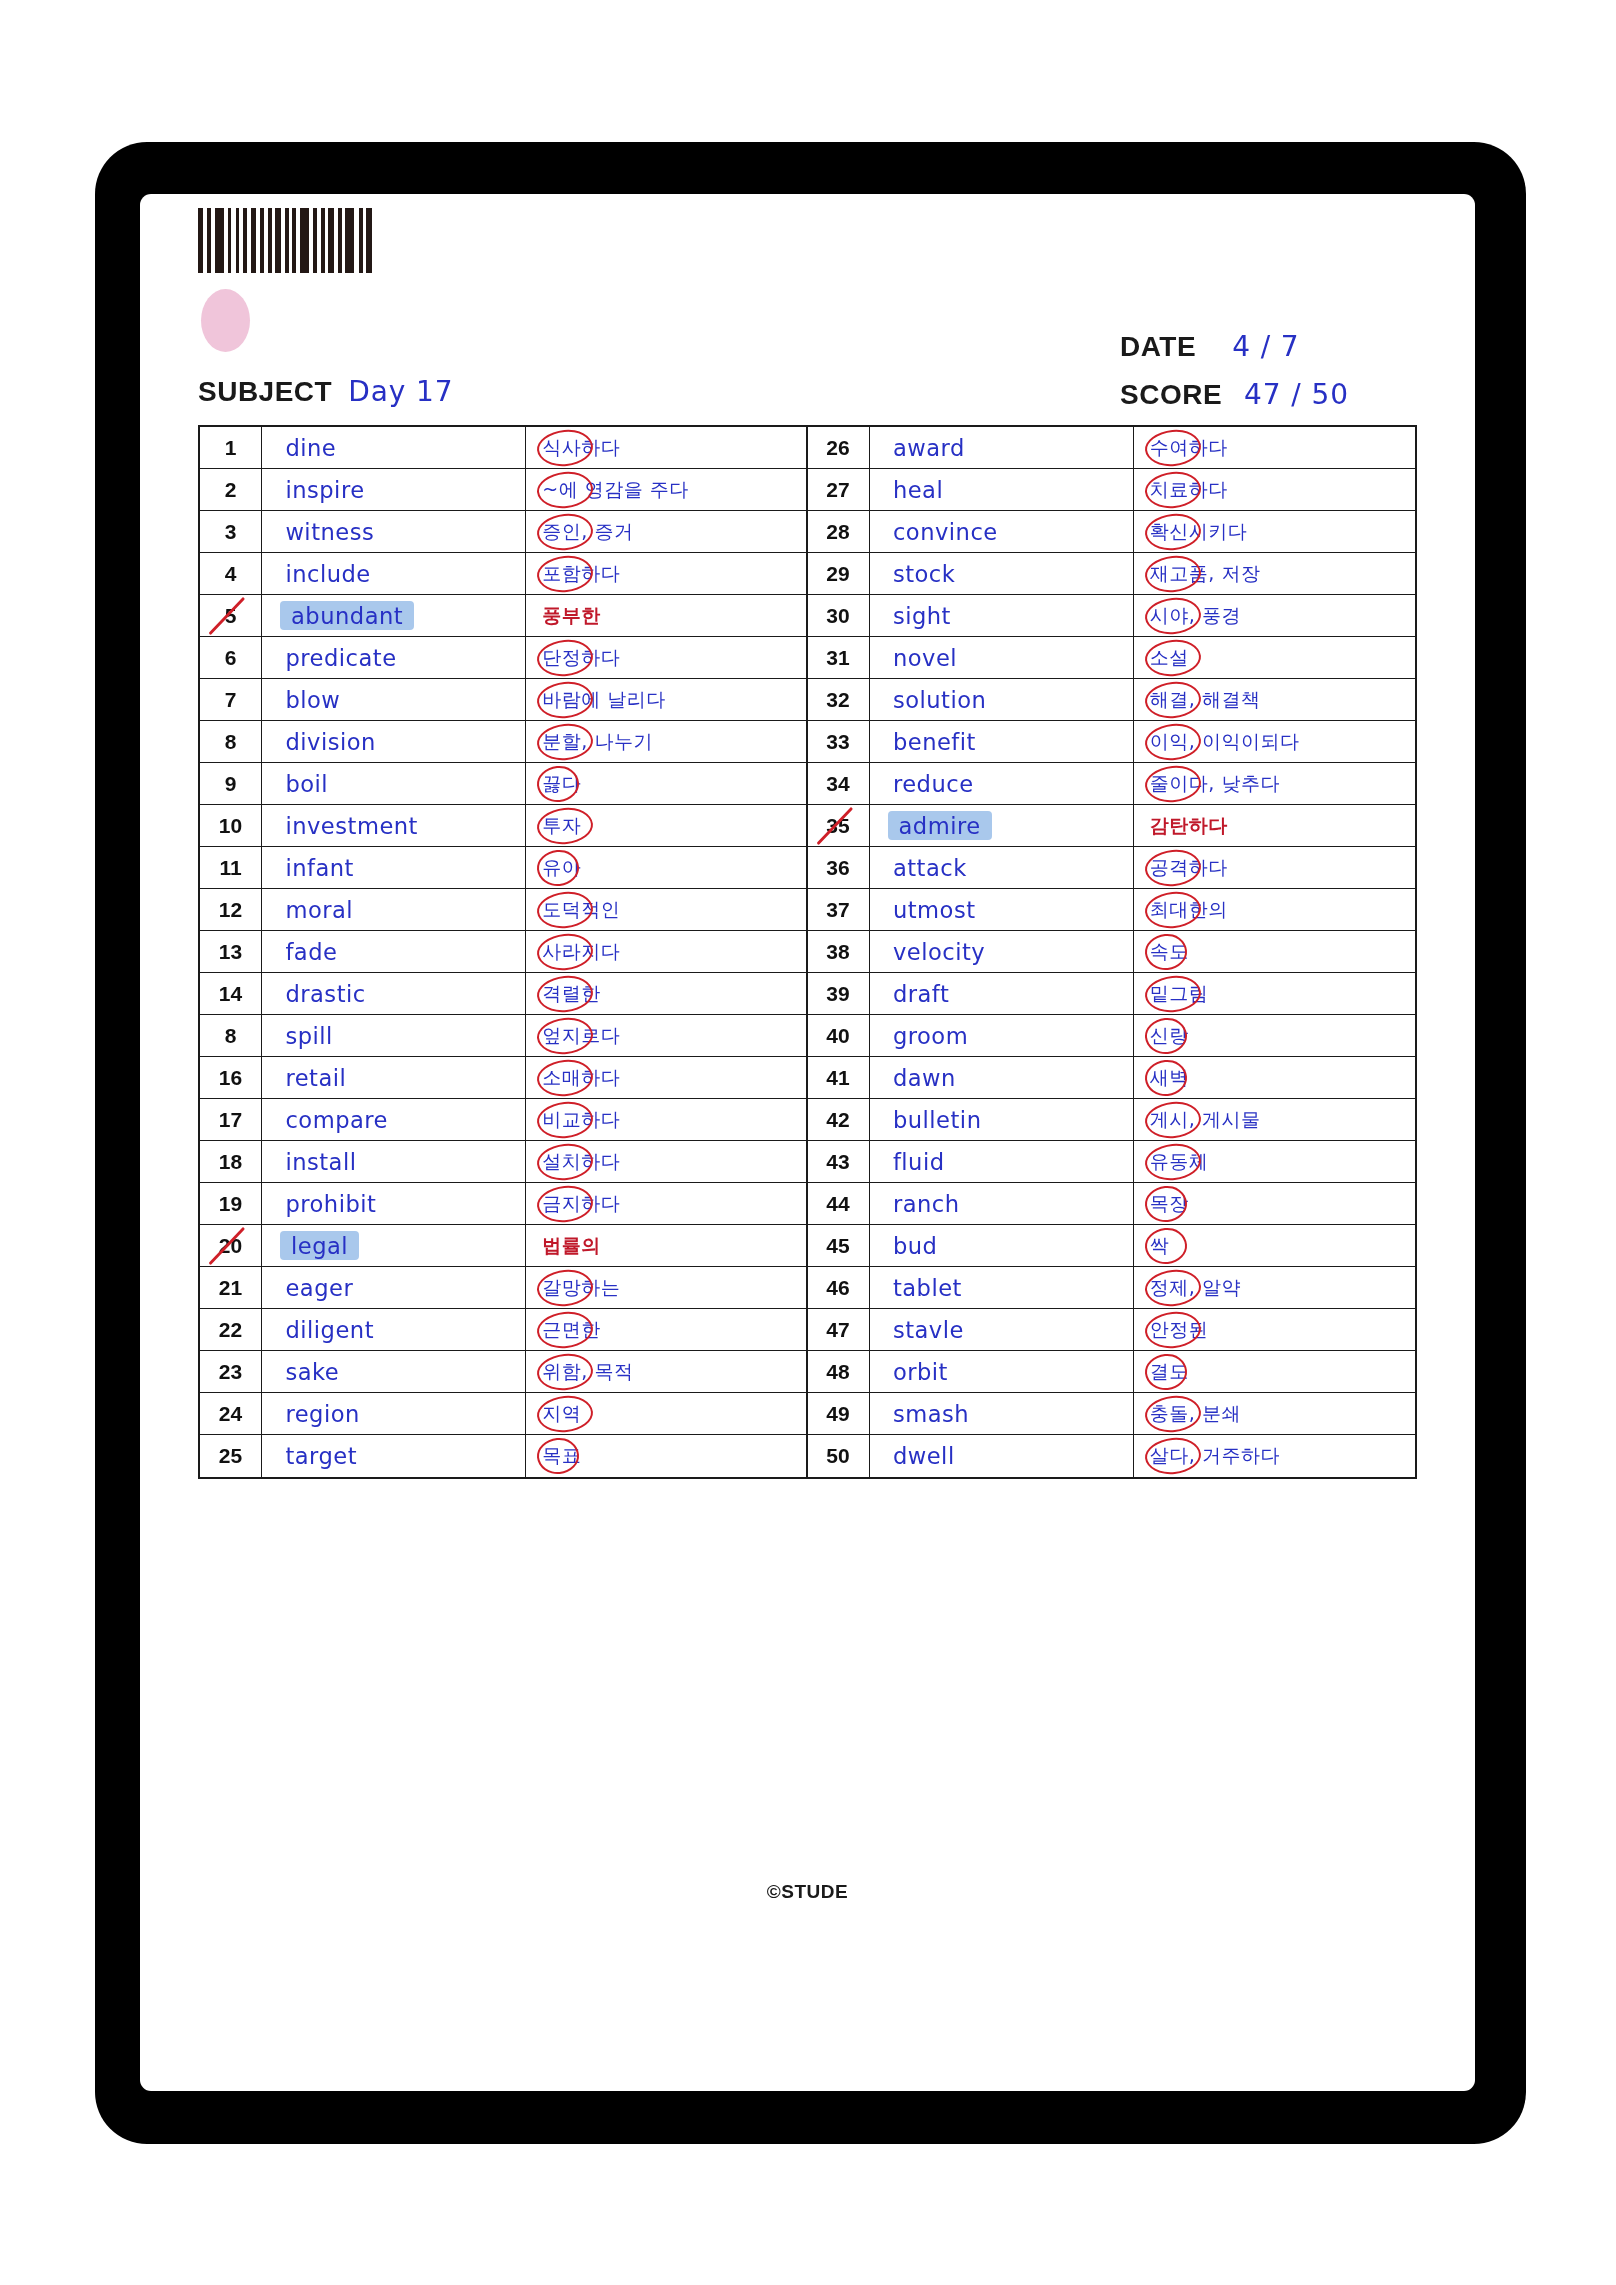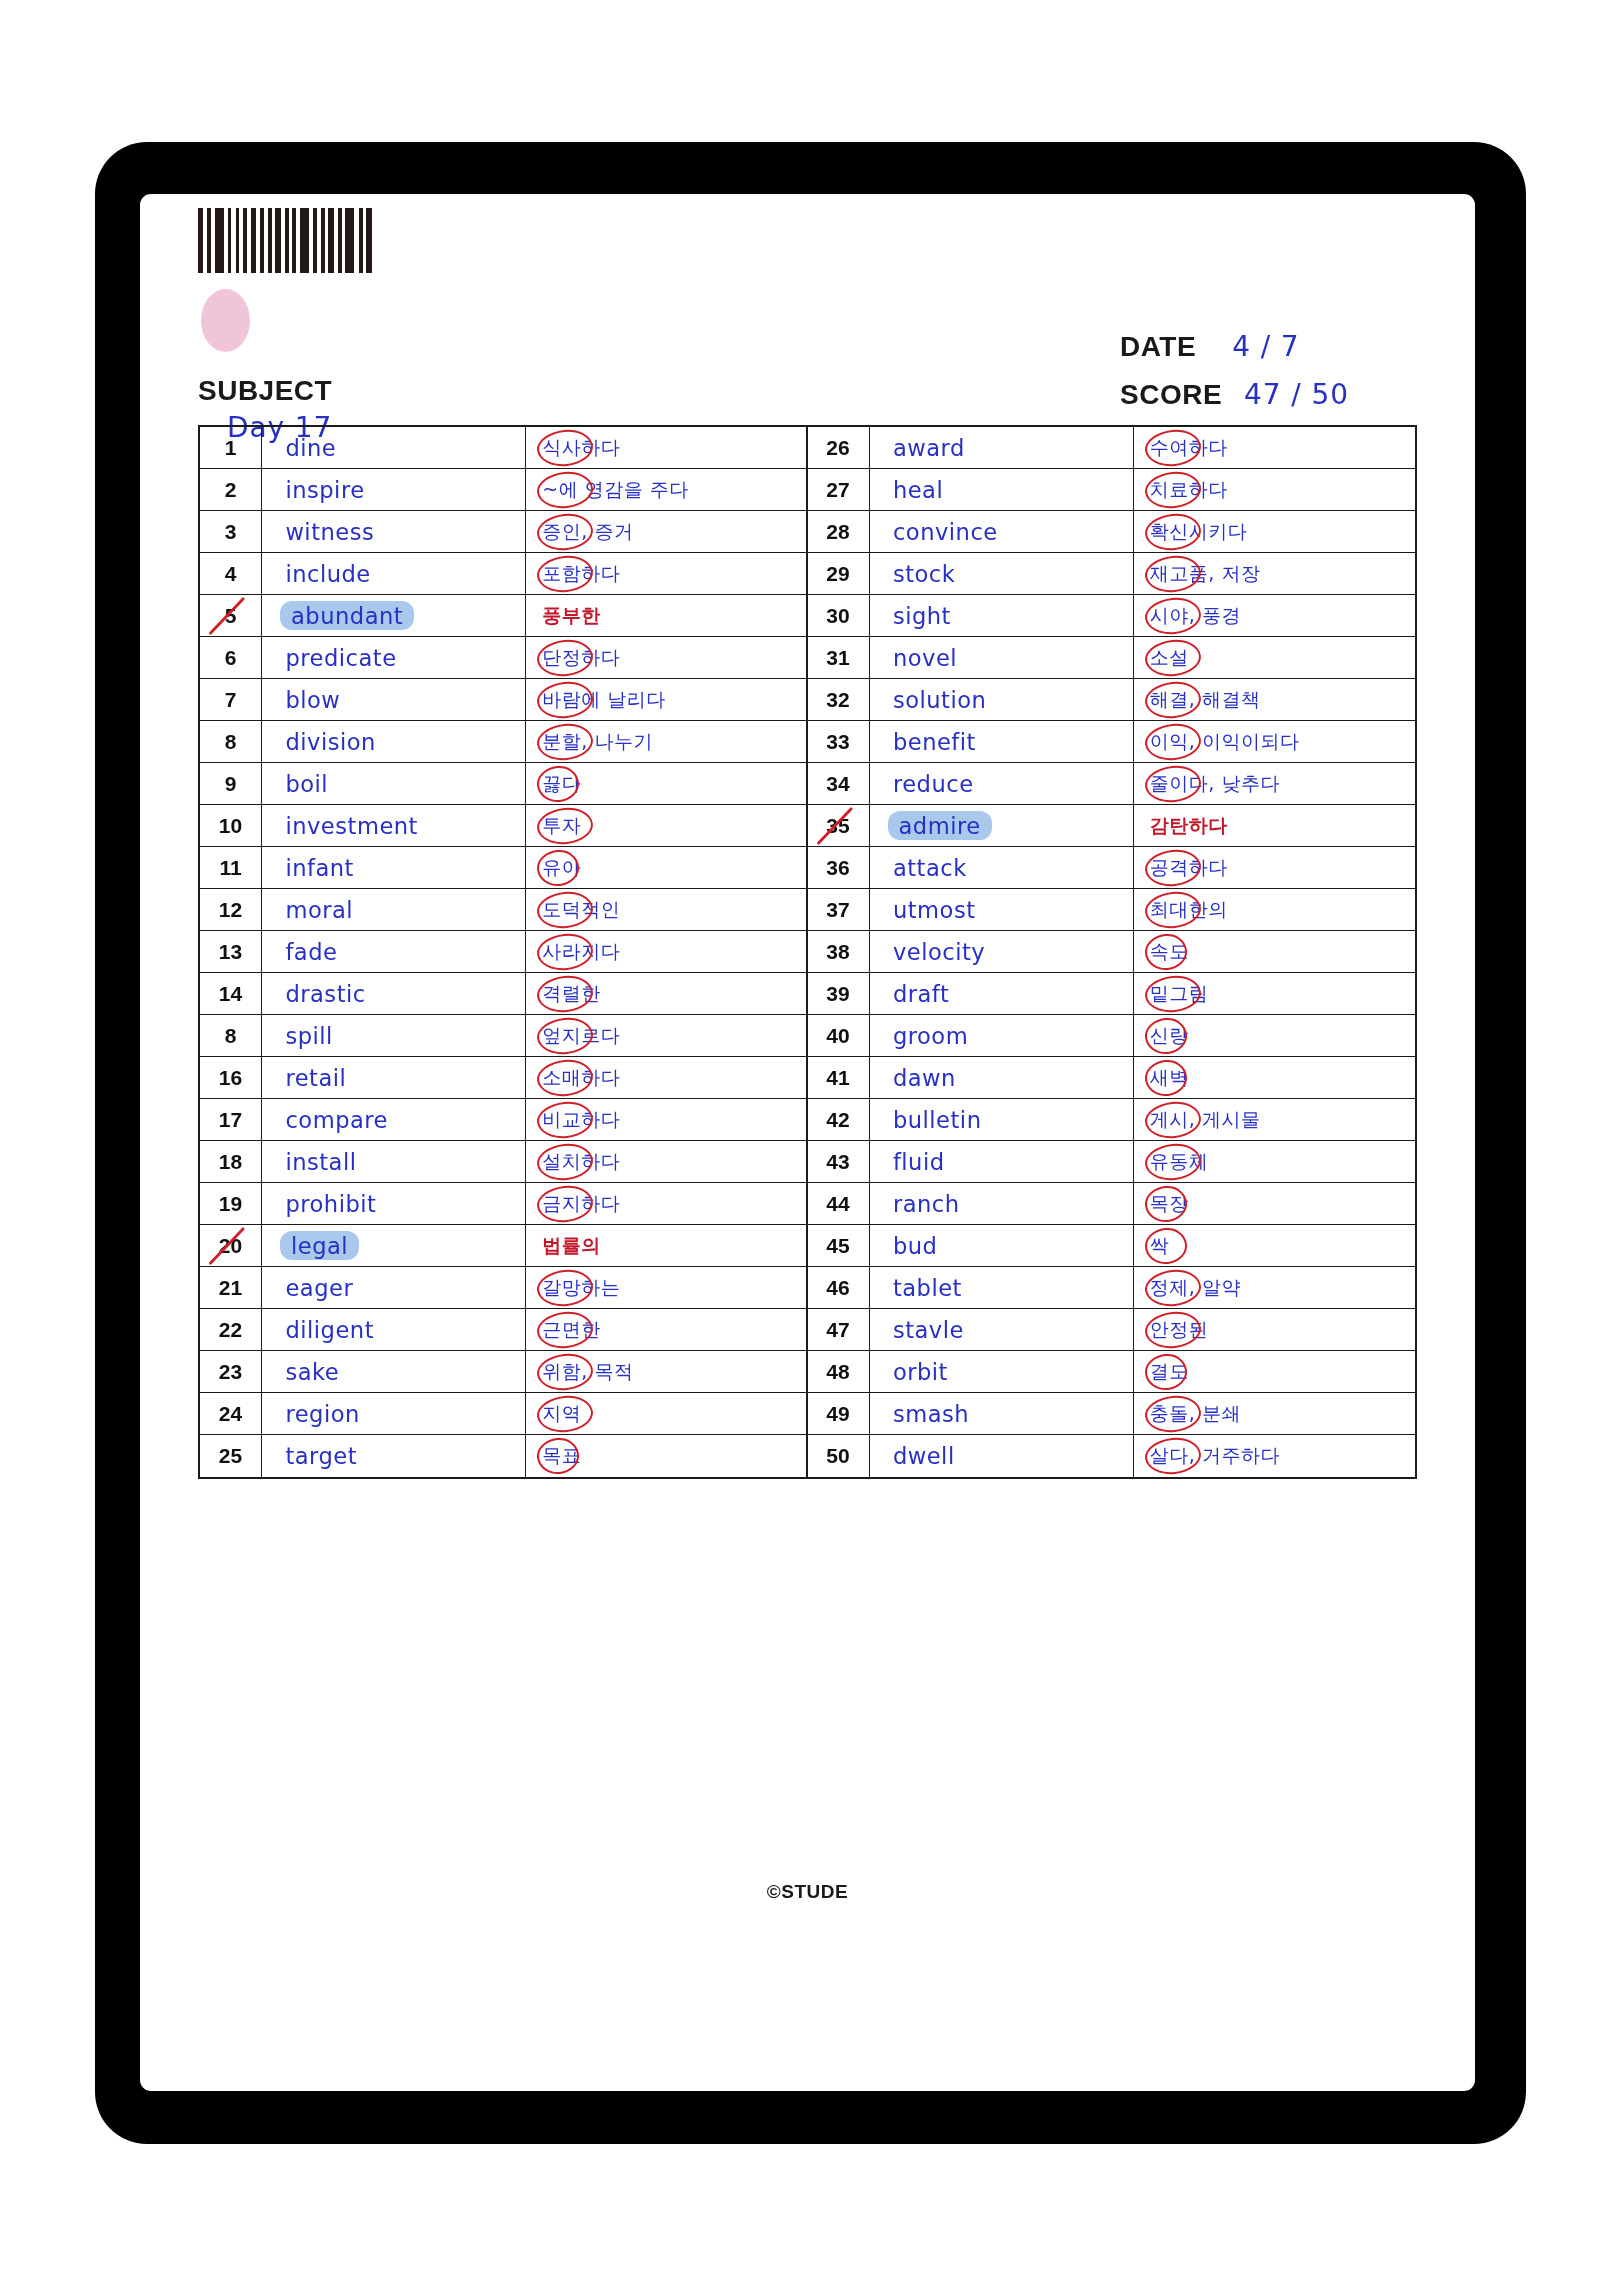--- a/index.html
+++ b/index.html
@@ -63,21 +63,21 @@
   .hdr-hand {
     font-family: "DejaVu Sans", sans-serif;
     font-size: 28px;
     color: #2730c4;
     letter-spacing: 0.9px;
   }
 
   .subject-block {
     position: absolute;
     left: 58px; top: 181px;
-    display: flex; align-items: flex-end; gap: 4px; flex-direction: column;
+    display: flex; align-items: center; gap: 16px;
   }
   .date-block {
     position: absolute;
     left: 980px; top: 136px;
     display: flex; align-items: baseline; gap: 36px;
   }
   .score-block {
     position: absolute;
     left: 980px; top: 184px;
     display: flex; align-items: flex-end; gap: 22px;
@@ -148,21 +148,21 @@
     letter-spacing: 0.5px;
     position: relative;
     z-index: 2;
     white-space: nowrap;
   }
   .mean-txt.red { color: #c0182a; font-weight: bold; }
 
   
   .hl .word-txt {
     background: #a9c8ec;
-    border-radius: 12px;
+    border-radius: 4px;
     padding: 1.8px 11px;
   }
 
   
   .redcircle {
     position: absolute;
     left: 11px; top: 2.7px;
     width: 42px; height: 36px;
     border: 2.4px solid #cf1f28;
     border-radius: 52% 48% 50% 50% / 48% 52% 48% 52%;

